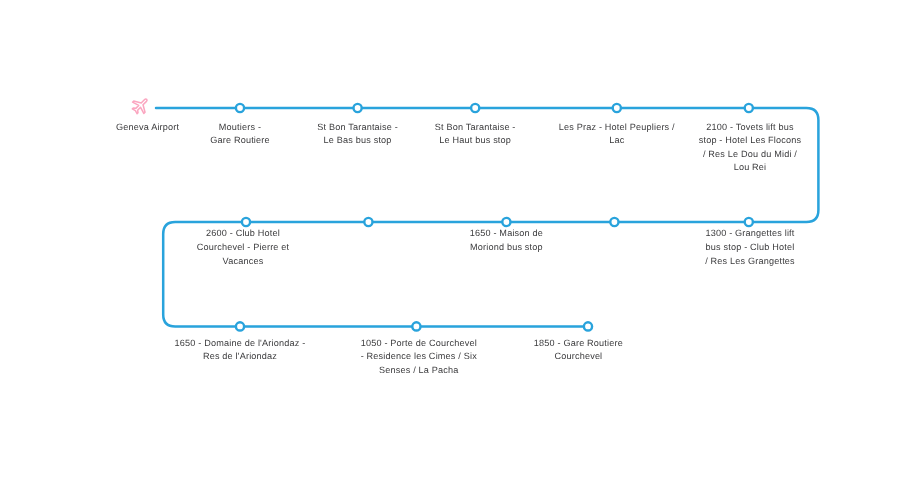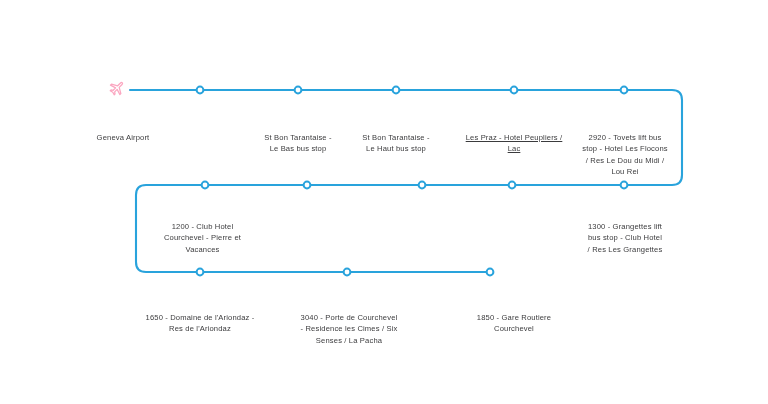--- a/index.html
+++ b/index.html
@@ -17,21 +17,20 @@
   }
   .route-svg{position:absolute;left:0;top:0;width:768px;height:404px;}
   .stop-label{
     position:absolute;
     text-align:center;
     color:#3b3b3d;
     font-size:7.6px;
     line-height:11.4px;
     letter-spacing:0.15px;
     white-space:pre-line;
-    margin-top:32px;
   }
   .plane-icon{
     position:absolute;
     left:107px;top:79px;
     width:20px;height:18px;
   }
 </style>
 </head>
 <body>
 
@@ -58,39 +57,43 @@
     <circle cx="512" cy="185" r="3.4" fill="#ffffff" stroke="#29a3dc" stroke-width="2"></circle>
     <circle cx="624" cy="185" r="3.4" fill="#ffffff" stroke="#29a3dc" stroke-width="2"></circle>
 
     <circle cx="200" cy="272" r="3.4" fill="#ffffff" stroke="#29a3dc" stroke-width="2"></circle>
     <circle cx="347" cy="272" r="3.4" fill="#ffffff" stroke="#29a3dc" stroke-width="2"></circle>
     <circle cx="490" cy="272" r="3.4" fill="#ffffff" stroke="#29a3dc" stroke-width="2"></circle>
   </svg>
 
   <div class="stop-label" style="left:78px;top:100px;width:90px;">Geneva Airport</div>
 
+  <div class="stop-label" style="left:155px;top:100px;width:90px;">Moutiers -
+Gare Routiere</div>
   <div class="stop-label" style="left:250px;top:100px;width:96px;">St Bon Tarantaise -
 Le Bas bus stop</div>
   <div class="stop-label" style="left:348px;top:100px;width:96px;">St Bon Tarantaise -
 Le Haut bus stop</div>
-  <div class="stop-label" style="left:450px;top:100px;width:128px;text-decoration:underline;">Les Praz - Hotel Peupliers /
+  <div class="stop-label" style="left:450px;top:100px;width:128px;">Les Praz - Hotel Peupliers /
 Lac</div>
-  <div class="stop-label" style="left:572px;top:100px;width:106px;">2920 - Tovets lift bus
+  <div class="stop-label" style="left:572px;top:100px;width:106px;">2100 - Tovets lift bus
 stop - Hotel Les Flocons
 / Res Le Dou du Midi /
 Lou Rei</div>
 
-  <div class="stop-label" style="left:145px;top:189px;width:115px;">1200 - Club Hotel
+  <div class="stop-label" style="left:145px;top:189px;width:115px;">2600 - Club Hotel
 Courchevel - Pierre et
 Vacances</div>
+  <div class="stop-label" style="left:372px;top:189px;width:100px;">1650 - Maison de
+Moriond bus stop</div>
   <div class="stop-label" style="left:572px;top:189px;width:106px;">1300 - Grangettes lift
 bus stop - Club Hotel
 / Res Les Grangettes</div>
 
   <div class="stop-label" style="left:128px;top:280px;width:144px;text-align:center;">1650 - Domaine de l'Ariondaz -
 Res de l'Ariondaz</div>
-  <div class="stop-label" style="left:284px;top:280px;width:130px;">3040 - Porte de Courchevel
+  <div class="stop-label" style="left:284px;top:280px;width:130px;">1050 - Porte de Courchevel
 - Residence les Cimes / Six
 Senses / La Pacha</div>
-  <div class="stop-label" style="left:456px;top:280px;width:116px;">1850 - Gare Routiere
+  <div class="stop-label" style="left:424px;top:280px;width:116px;">1850 - Gare Routiere
 Courchevel</div>
 
 </div>
 
 </body></html>

